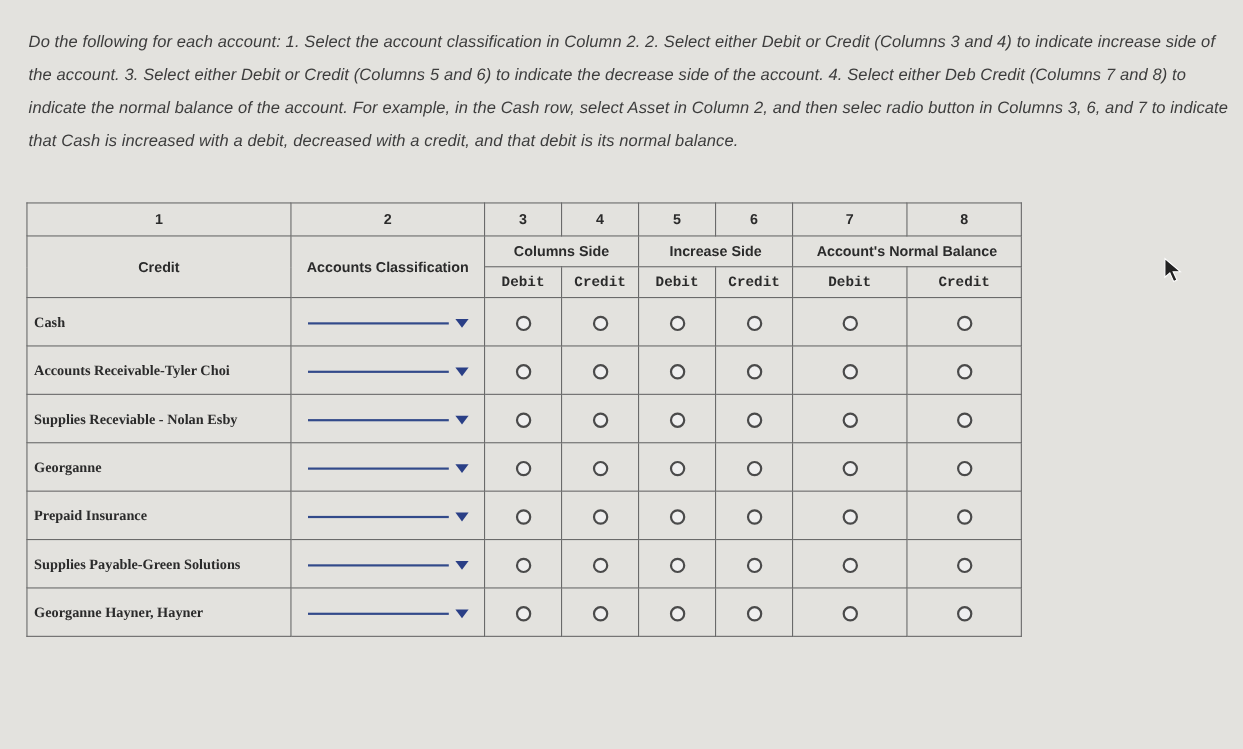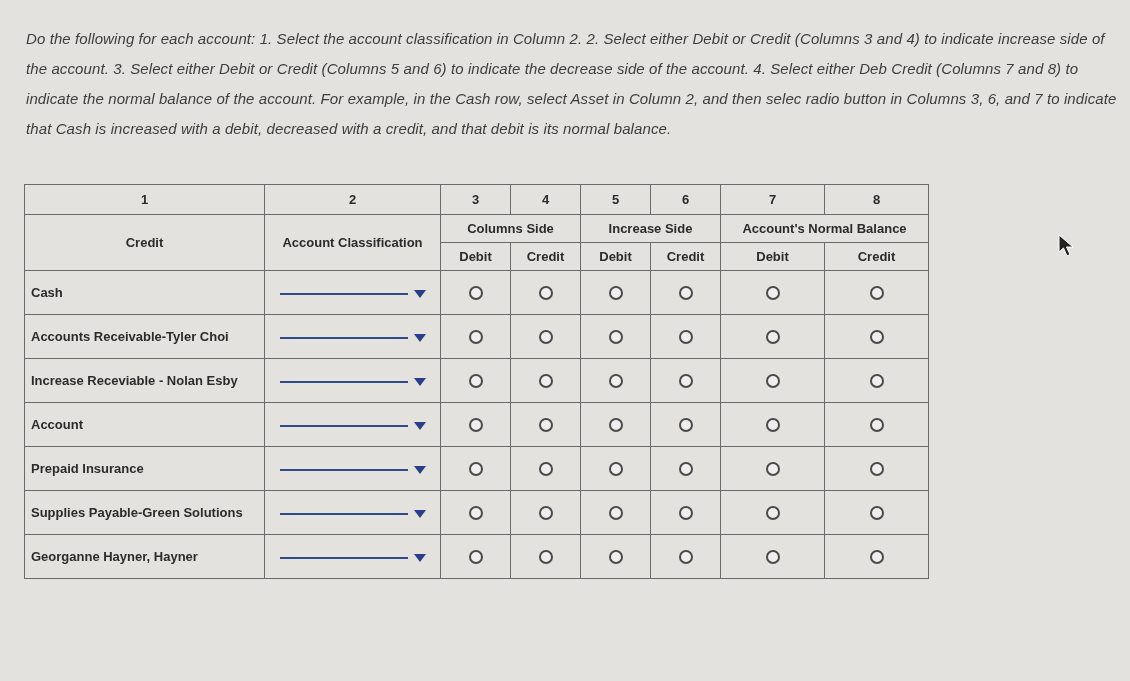--- a/index.html
+++ b/index.html
@@ -31,24 +31,24 @@
     font-size: 13px;
     color: #2b2b2b;
     vertical-align: middle;
   }
   th {
     font-weight: bold;
     text-align: center;
     padding: 6px 4px;
     background: #e3e2de;
   }
-  td { padding: 0; }
+  td { padding: 0; font-family: Liberation Serif, serif; }
   .num-row th { height: 30px; }
   .grp-row th { height: 26px; }
-  .sub-row th { height: 28px; }
+  .sub-row th { height: 28px; font-family: Liberation Mono, monospace; }
   .acct-cell {
     width: 240px;
     text-align: left;
     padding-left: 6px;
     font-size: 13px;
     font-weight: bold;
     height: 44px;
   }
   .class-cell {
     width: 176px;
@@ -102,21 +102,21 @@
       <th style="width:176px">2</th>
       <th style="width:70px">3</th>
       <th style="width:70px">4</th>
       <th style="width:70px">5</th>
       <th style="width:70px">6</th>
       <th style="width:104px">7</th>
       <th style="width:104px">8</th>
     </tr>
     <tr class="grp-row">
       <th rowspan="2">Credit</th>
-      <th rowspan="2">Account Classification</th>
+      <th rowspan="2">Accounts Classification</th>
       <th colspan="2">Columns Side</th>
       <th colspan="2">Increase Side</th>
       <th colspan="2">Account's Normal Balance</th>
     </tr>
     <tr class="sub-row">
       <th>Debit</th>
       <th>Credit</th>
       <th>Debit</th>
       <th>Credit</th>
       <th>Debit</th>
@@ -138,31 +138,31 @@
         <td class="acct-cell">Accounts Receivable-Tyler Choi</td>
         <td class="class-cell"><span class="select-line"></span><span class="caret"></span></td>
         <td class="radio-cell"><span class="radio"></span></td>
         <td class="radio-cell"><span class="radio"></span></td>
         <td class="radio-cell"><span class="radio"></span></td>
         <td class="radio-cell"><span class="radio"></span></td>
         <td class="radio-cell wide"><span class="radio"></span></td>
         <td class="radio-cell wide"><span class="radio"></span></td>
       </tr>
       <tr>
-        <td class="acct-cell">Increase Receviable - Nolan Esby</td>
-        <td class="class-cell"><span class="select-line"></span><span class="caret"></span></td>
-        <td class="radio-cell"><span class="radio"></span></td>
-        <td class="radio-cell"><span class="radio"></span></td>
-        <td class="radio-cell"><span class="radio"></span></td>
-        <td class="radio-cell"><span class="radio"></span></td>
-        <td class="radio-cell wide"><span class="radio"></span></td>
-        <td class="radio-cell wide"><span class="radio"></span></td>
-      </tr>
-      <tr>
-        <td class="acct-cell">Account</td>
+        <td class="acct-cell">Supplies Receviable - Nolan Esby</td>
+        <td class="class-cell"><span class="select-line"></span><span class="caret"></span></td>
+        <td class="radio-cell"><span class="radio"></span></td>
+        <td class="radio-cell"><span class="radio"></span></td>
+        <td class="radio-cell"><span class="radio"></span></td>
+        <td class="radio-cell"><span class="radio"></span></td>
+        <td class="radio-cell wide"><span class="radio"></span></td>
+        <td class="radio-cell wide"><span class="radio"></span></td>
+      </tr>
+      <tr>
+        <td class="acct-cell">Georganne</td>
         <td class="class-cell"><span class="select-line"></span><span class="caret"></span></td>
         <td class="radio-cell"><span class="radio"></span></td>
         <td class="radio-cell"><span class="radio"></span></td>
         <td class="radio-cell"><span class="radio"></span></td>
         <td class="radio-cell"><span class="radio"></span></td>
         <td class="radio-cell wide"><span class="radio"></span></td>
         <td class="radio-cell wide"><span class="radio"></span></td>
       </tr>
       <tr>
         <td class="acct-cell">Prepaid Insurance</td>

